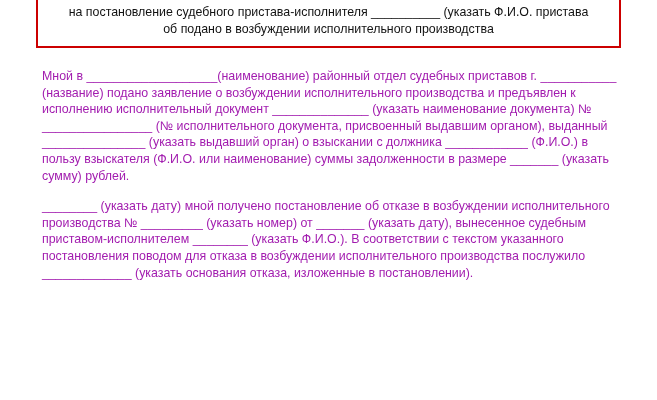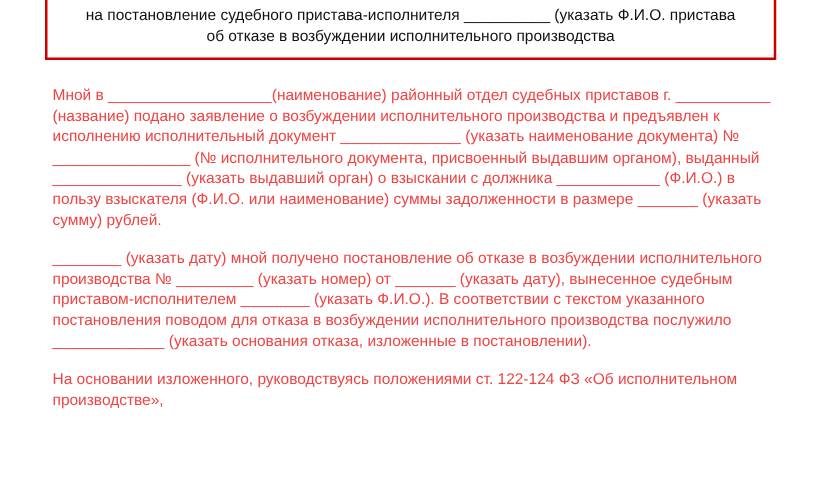--- a/index.html
+++ b/index.html
@@ -37,39 +37,38 @@
     color: #111111;
     white-space: nowrap;
   }
   .body-text {
     position: absolute;
     left: 42px;
     top: 68px;
     width: 575px;
     font-size: 12.4px;
     line-height: 16.6px;
-    color: #ef4444;
+    color: #a21caf;
     text-align: left;
   }
   .para {
     margin: 0 0 14px 0;
   }
   .para:last-child {
     margin-bottom: 0;
   }
 </style>
 </head>
 <body>
 
 <div id="page">
 
   <div class="header-box">
     <div class="header-line">на постановление судебного пристава-исполнителя __________ (указать Ф.И.О. пристава</div>
-    <div class="header-line">об отказе в возбуждении исполнительного производства</div>
+    <div class="header-line">об подано в возбуждении исполнительного производства</div>
   </div>
 
   <div class="body-text">
     <p class="para">Мной в ___________________(наименование) районный отдел судебных приставов г. ___________ (название) подано заявление о возбуждении исполнительного производства и предъявлен к исполнению исполнительный документ ______________ (указать наименование документа) № ________________ (№ исполнительного документа, присвоенный выдавшим органом), выданный _______________ (указать выдавший орган) о взыскании с должника ____________ (Ф.И.О.) в пользу взыскателя (Ф.И.О. или наименование) суммы задолженности в размере _______ (указать сумму) рублей.</p>
     <p class="para">________ (указать дату) мной получено постановление об отказе в возбуждении исполнительного производства № _________ (указать номер) от _______ (указать дату), вынесенное судебным приставом-исполнителем ________ (указать Ф.И.О.). В соответствии с текстом указанного постановления поводом для отказа в возбуждении исполнительного производства послужило _____________ (указать основания отказа, изложенные в постановлении).</p>
-    <p class="para">На основании изложенного, руководствуясь положениями ст. 122-124 ФЗ «Об исполнительном производстве»,</p>
   </div>
 
 </div>
 
 </body></html>

